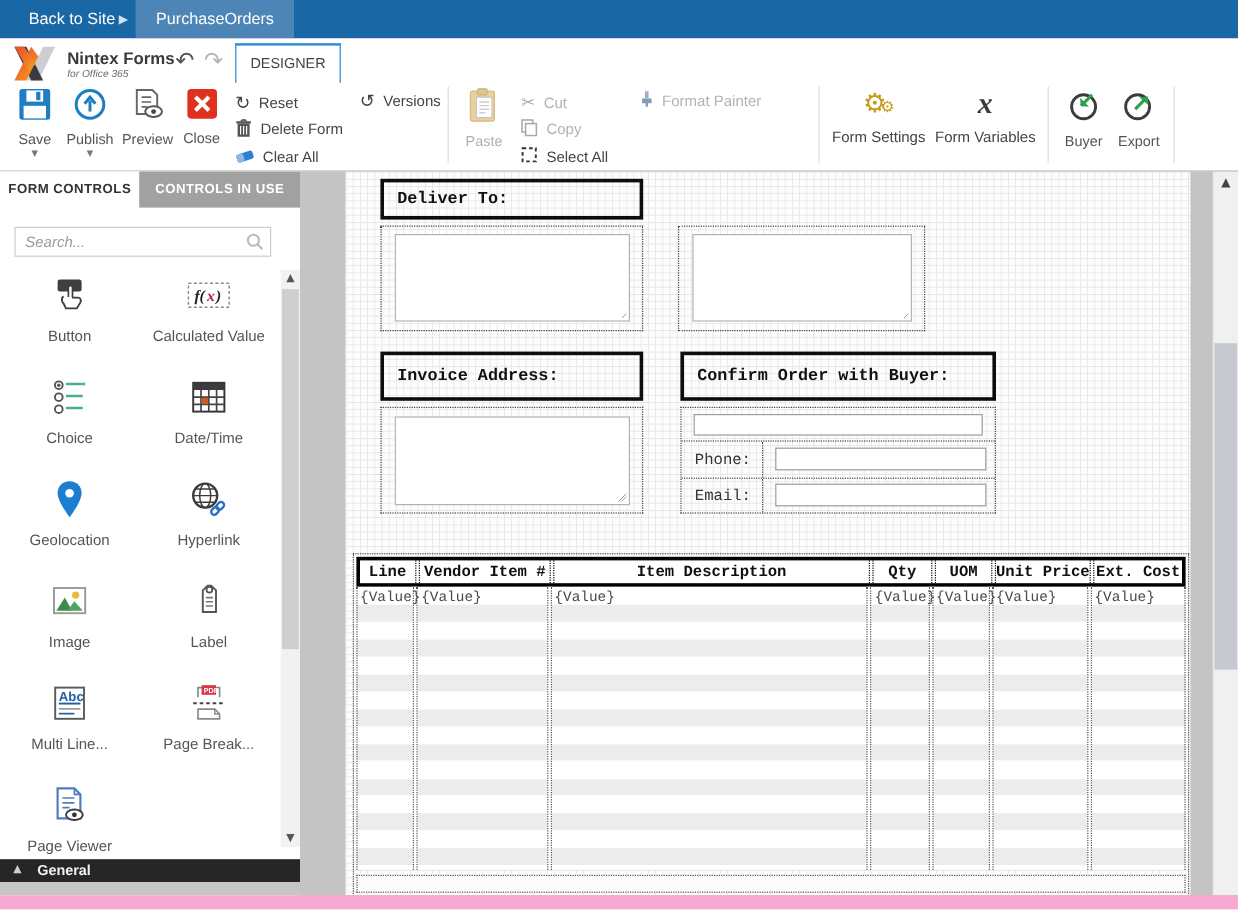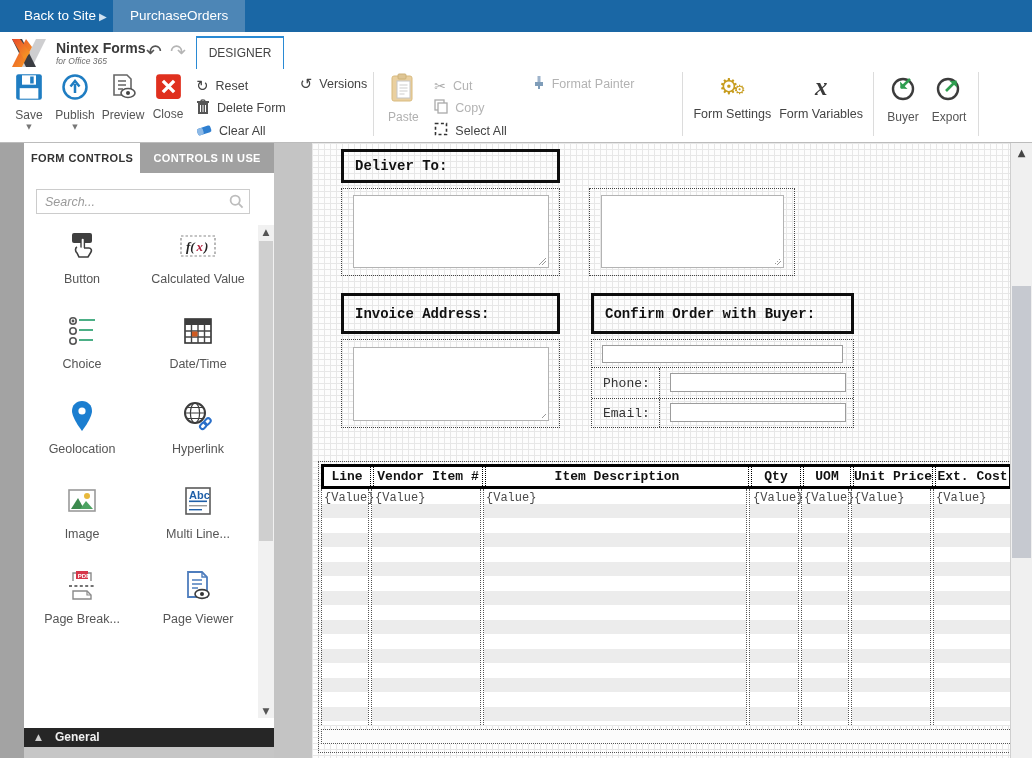--- a/index.html
+++ b/index.html
@@ -1,18 +1,18 @@
 <!DOCTYPE html>
 <html><head>
 <meta charset="utf-8">
 <style>
   * { box-sizing: border-box; margin: 0; padding: 0; }
   html,body { width:1032px; height:758px; overflow:hidden; }
   body { font-family: "Liberation Sans", sans-serif; }
-  .app { position:relative; width:1032px; height:758px; background:#a3a3a3; overflow:hidden; }
+  .app { position:relative; width:1032px; height:758px; background:#f9a8d4; overflow:hidden; }
 
   
   .topbar { position:absolute; left:0; top:0; width:100%; height:32px; background:#1a67a5; color:#fff; }
   .back-label { position:absolute; left:24px; top:0; line-height:32px; font-size:13.5px; }
   .back-arrow { position:absolute; left:99px; top:11px; font-size:10px; color:#cfe2f2; }
   .po-tab { position:absolute; left:113px; top:0; height:32px; line-height:32px; padding:0 17px; background:#4d86b6; font-size:13.5px; color:#fff; }
 
   
   .header { position:absolute; left:0; top:32px; width:100%; height:111px; background:#fff; border-bottom:1px solid #bcbcbc; }
   .logo { position:absolute; left:10px; top:4px; display:flex; align-items:center; }
@@ -35,21 +35,21 @@
   .stack { display:flex; flex-direction:column; padding-top:6px; margin-left:8px; }
   .smallbtn { display:flex; align-items:center; gap:7px; height:23px; font-size:12.5px; color:#444; white-space:nowrap; }
   .smallbtn.disabled { color:#b3b3b3; }
   .toprow { padding-top:6px; margin-left:14px; }
   .bigwide { display:flex; flex-direction:column; align-items:center; padding-top:5px; margin:0 4px; }
   .bigwide .blabel { margin-top:7px; font-size:12.5px; color:#444; white-space:nowrap; }
   .icon { display:inline-block; }
   .glyph { font-family:"DejaVu Sans", sans-serif; }
 
   
-  .main { position:absolute; left:0; top:143px; width:100%; bottom:0; display:flex;padding-left:24px; }
+  .main { position:absolute; left:0; top:143px; width:100%; bottom:12px; display:flex; }
 
   
   .sidebar { position:relative; width:250px; background:#fff; flex:none; }
   .side-tabs { display:flex; height:30px; }
   .side-tab { flex:1; font-size:11px; font-weight:bold; letter-spacing:.4px; display:flex; align-items:center; justify-content:center; }
   .side-tab.active { background:#fff; color:#333; }
   .side-tab.inactive { background:#a1a1a1; color:#fff; flex:1.15; }
   .search-wrap { position:absolute; left:12px; right:24px; top:46px; }
   .search-wrap input { width:100%; height:25px; border:1px solid #ccc; padding:2px 26px 2px 8px; font-size:12.5px; color:#444; outline:none; font-family:"Liberation Sans", sans-serif; }
   .search-wrap input::placeholder { font-style:italic; color:#9a9a9a; }
@@ -391,20 +391,30 @@
         <div class="control">
           <span class="icon">
             <svg width="34" height="34" viewBox="0 0 34 34">
                 <rect x="4" y="6" width="26" height="21" fill="#fff" stroke="#9a9a9a" stroke-width="1.6"></rect>
                 <circle cx="22" cy="12" r="3" fill="#e8b93c"></circle>
                 <polygon points="6,25 13,14 19,25" fill="#3c8a4e"></polygon>
                 <polygon points="15,25 21,17 28,25" fill="#4da363"></polygon>
               </svg>
           </span>
           <span class="clabel">Image</span>
+        </div>
+        <div class="control">
+          <span class="icon">
+            <svg width="34" height="34" viewBox="0 0 34 34">
+                <path d="M12 8 l4-4 h3 l4 4 v18 h-11 z" fill="#fff" stroke="#555" stroke-width="1.6"></path>
+                <circle cx="17.5" cy="7.5" r="2.4" fill="#fff" stroke="#555" stroke-width="1.5"></circle>
+                <path d="M14.5 14 h6 M14.5 17.5 h6 M14.5 21 h6" stroke="#777" stroke-width="1.3"></path>
+              </svg>
+          </span>
+          <span class="clabel">Label</span>
         </div>
         <div class="control">
           <span class="icon">
             <svg width="34" height="34" viewBox="0 0 34 34">
                 <rect x="5" y="4" width="24" height="26" fill="#fff" stroke="#5a5a5a" stroke-width="1.6"></rect>
                 <text x="8" y="15" font-family="Liberation Sans, sans-serif" font-weight="bold" font-size="11" fill="#1f5fa8">Abc</text>
                 <rect x="8" y="16.5" width="18" height="1.6" fill="#1f5fa8"></rect>
                 <rect x="8" y="21" width="18" height="1.4" fill="#9a9a9a"></rect>
                 <rect x="8" y="25" width="13" height="1.4" fill="#1f5fa8"></rect>
               </svg>

